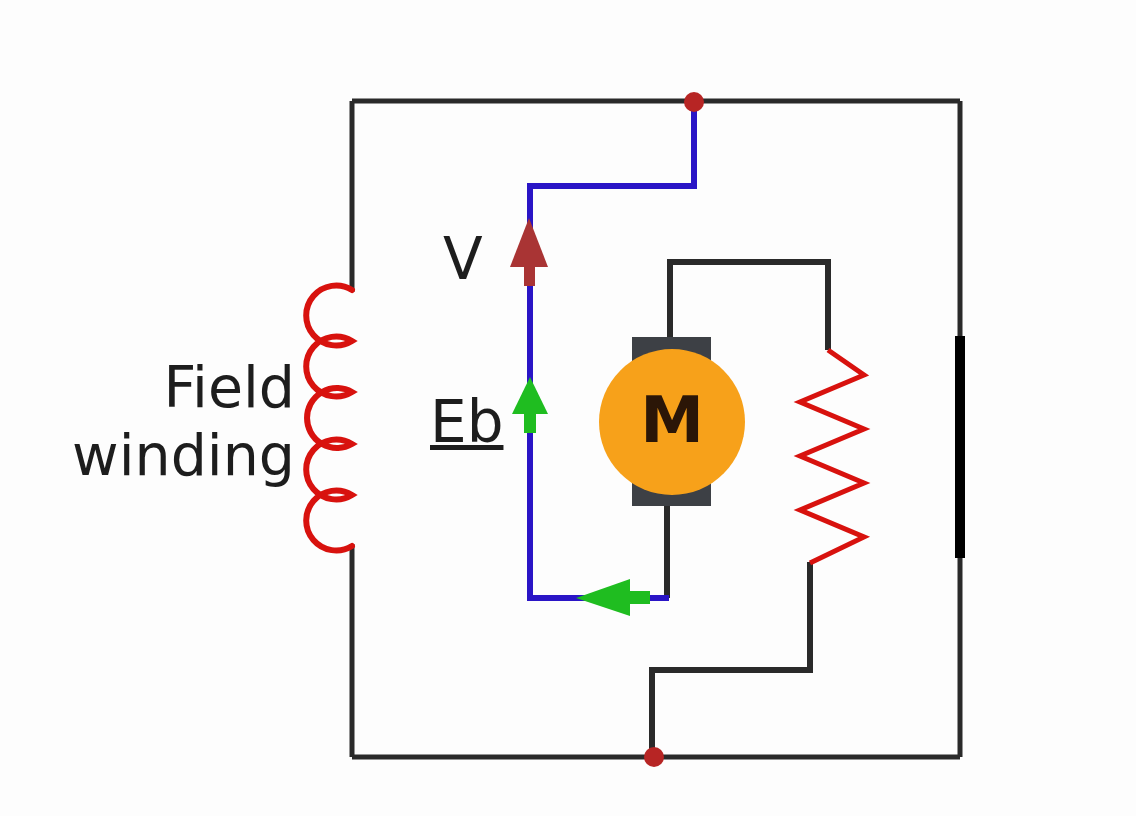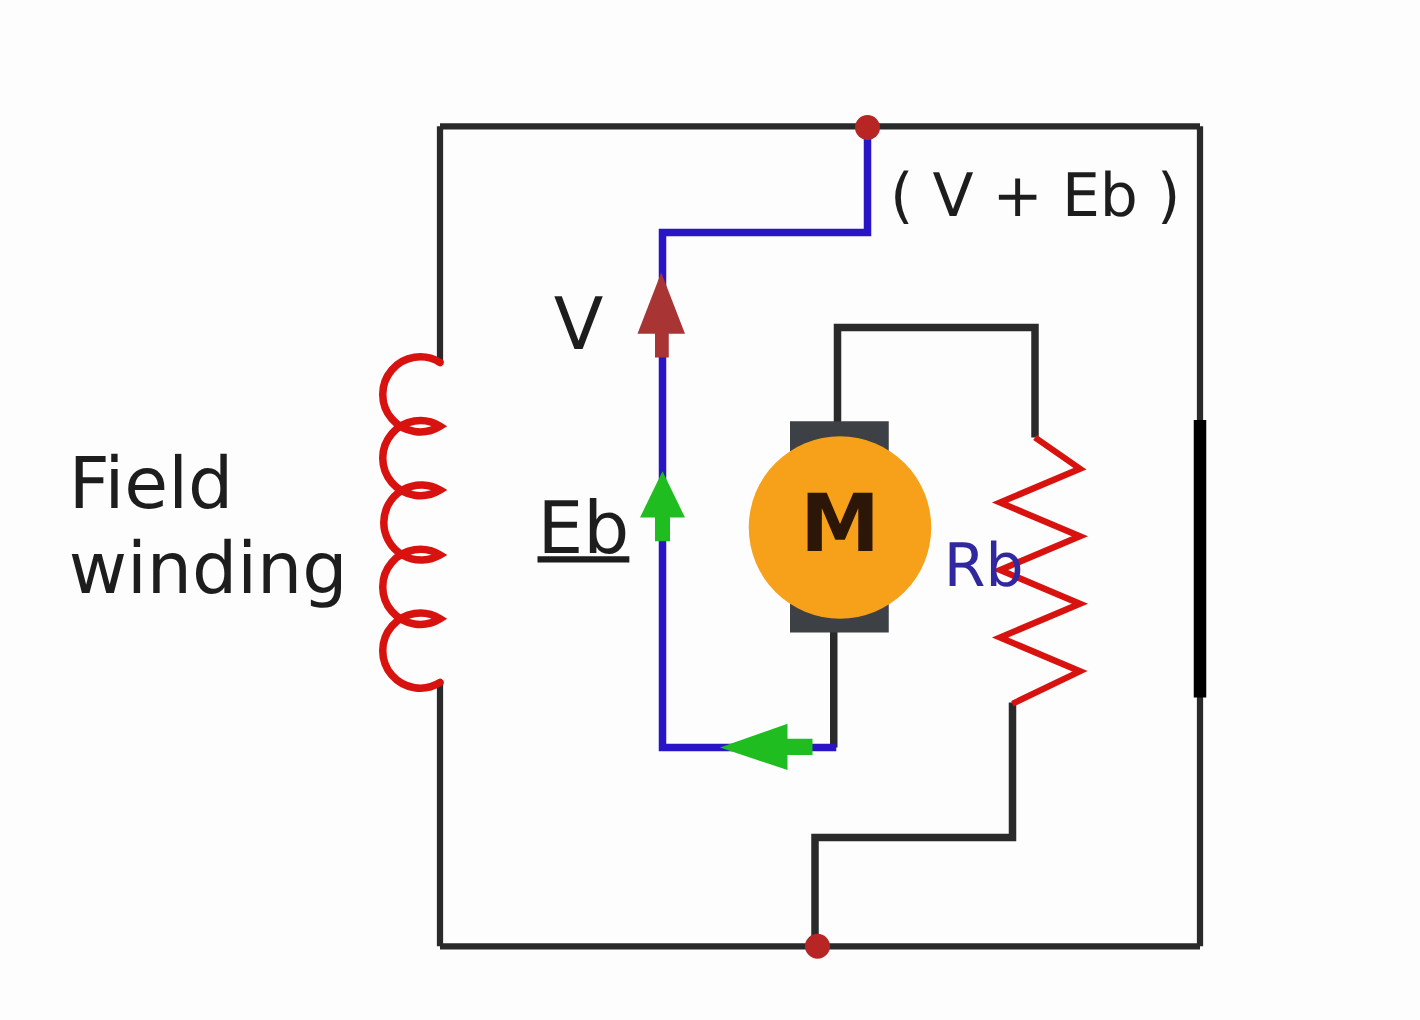--- a/index.html
+++ b/index.html
@@ -24,21 +24,21 @@
     position: absolute;
     color: #1d1d1d;
     white-space: nowrap;
   }
   .label-field {
     left: 55px;
     top: 353px;
     width: 240px;
     font-size: 57px;
     line-height: 68px;
-    text-align: left;
+    text-align: right;
     white-space: normal;
   }
   .label-v {
     left: 443px;
     top: 222px;
     font-size: 58px;
     line-height: 75px;
   }
   .label-eb {
     left: 430px;
@@ -113,19 +113,17 @@
     <circle cx="694" cy="102" r="10" fill="#b72524"></circle>
     <circle cx="654" cy="757" r="10" fill="#b72524"></circle>
   </svg>
 
   <div class="label label-field">Field winding</div>
 
   <div class="label label-v">V</div>
 
   <div class="label label-eb">Eb</div>
 
-  <div class="label label-veb">( V + Eb )</div>
 
-  <div class="label label-rb">Rb</div>
 
   <div class="label label-m">M</div>
 
 </div>
 
 </body></html>

